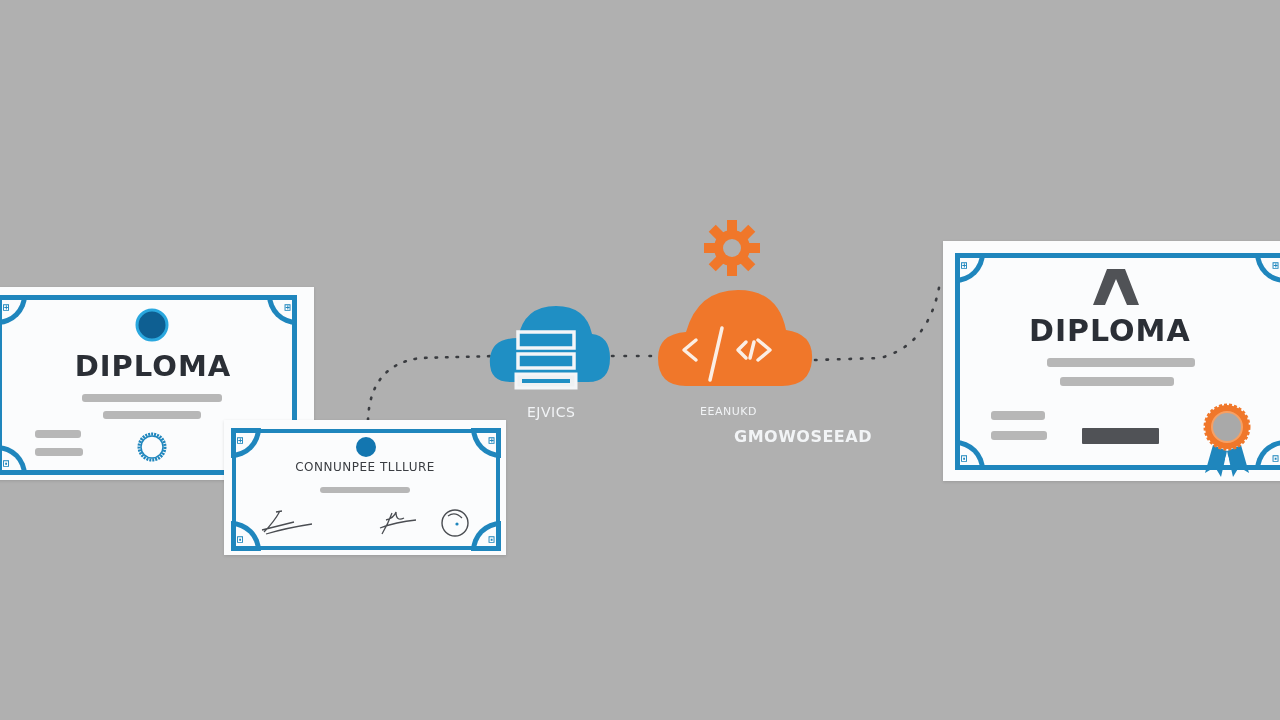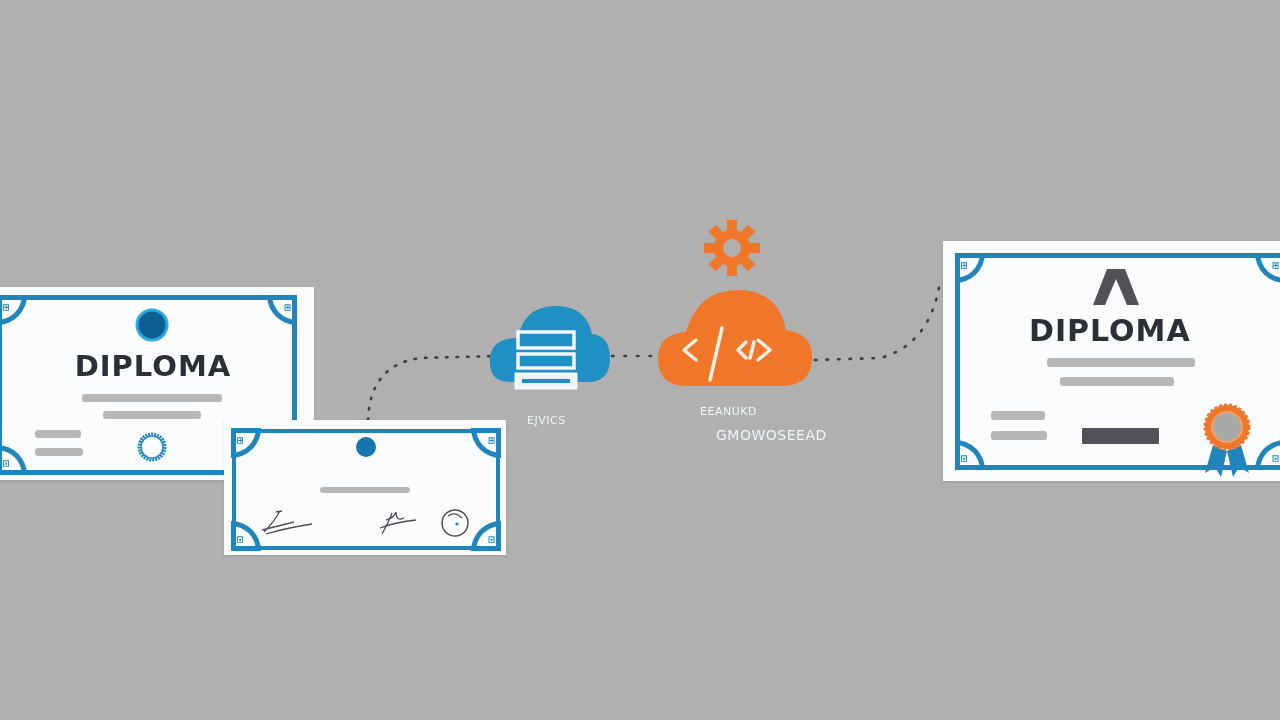--- a/index.html
+++ b/index.html
@@ -81,20 +81,21 @@
       <span class="glyph">⊡</span>
     </div>
   <div class="corner br" style="left:242px;top:96px;">
       <div class="q"></div>
       <span class="glyph">⊡</span>
     </div>
 
   <svg width="22" height="22" style="left:131px;top:16px;">
     <circle cx="11" cy="11" r="10" fill="#1376b0"></circle>
   </svg>
+  <div class="title" style="top:40px;font-size:12px;font-weight:normal;color:#3a3d42;letter-spacing:0.5px;">CONNUNPEE TLLLURE</div>
   <div class="bar" style="left:96px;top:67px;width:90px;height:6px;"></div>
 
   <svg width="60" height="30" style="left:34px;top:88px;">
     <path d="M18 4 L 24 3 M 22 3 Q 16 14 6 24 M 4 22 Q 20 18 36 14 M 8 26 Q 28 20 54 16" fill="none" stroke="#4a4d52" stroke-width="1.3"></path>
   </svg>
   <svg width="50" height="30" style="left:152px;top:88px;">
     <path d="M16 5 Q 12 16 6 26 M 10 12 Q 18 10 20 4 Q 20 14 28 10 M 4 20 Q 20 14 40 12" fill="none" stroke="#4a4d52" stroke-width="1.3"></path>
   </svg>
   <svg width="34" height="34" style="left:214px;top:86px;">
     <circle cx="17" cy="17" r="13" fill="none" stroke="#4a4d52" stroke-width="1.4"></circle>
@@ -103,21 +104,21 @@
   </svg>
 </div>
 
 <svg width="130" height="90" style="left:488px;top:300px;">
   <path d="M22 82 Q 0 82 2 58 Q 4 38 30 38 Q 36 6 68 6 Q 98 6 104 34 Q 122 36 122 58 Q 122 82 100 82 Z" fill="#1f8fc4"></path>
   <rect x="30" y="32" width="56" height="16" fill="none" stroke="#f4f6f8" stroke-width="3.5"></rect>
   <rect x="30" y="54" width="56" height="14" fill="none" stroke="#f4f6f8" stroke-width="3.5"></rect>
   <rect x="28" y="74" width="60" height="14" fill="#eef1f3" stroke="#f4f6f8" stroke-width="3"></rect>
   <rect x="34" y="79" width="48" height="4" fill="#1f8fc4"></rect>
 </svg>
-<div class="label" style="left:527px;top:404px;font-size:11px;margin-top:10px;">EJVICS</div>
+<div class="label" style="left:527px;top:404px;font-size:14px;">EJVICS</div>
 
 <svg width="60" height="60" style="left:702px;top:218px;">
   <g fill="#f0772a">
     <circle cx="30" cy="30" r="18"></circle>
     <rect x="25" y="2" width="10" height="12"></rect>
     <rect x="25" y="46" width="10" height="12"></rect>
     <rect x="2" y="25" width="12" height="10"></rect>
     <rect x="46" y="25" width="12" height="10"></rect>
     <rect x="25" y="2" width="10" height="12" transform="rotate(45 30 30)"></rect>
     <rect x="25" y="2" width="10" height="12" transform="rotate(-45 30 30)"></rect>
@@ -131,21 +132,21 @@
   <path d="M30 98 Q 2 98 2 70 Q 2 46 30 44 Q 42 2 82 2 Q 122 2 130 42 Q 158 46 156 72 Q 154 98 126 98 Z" fill="#f0772a"></path>
   <g fill="none" stroke="#fbeee4" stroke-width="3.5" stroke-linecap="round" stroke-linejoin="round">
     <path d="M40 52 L 28 62 L 40 72"></path>
     <path d="M66 40 L 54 92"></path>
     <path d="M90 54 L 82 62 L 90 70"></path>
     <path d="M98 54 L 94 70"></path>
     <path d="M102 52 L 114 62 L 102 72"></path>
   </g>
 </svg>
 <div class="label" style="left:700px;top:405px;font-size:11px;text-align:center;">EEANUKD</div>
-<div class="label" style="left:716px;top:427px;font-size:14px;font-weight:normal;">GMOWOSEEAD</div>
+<div class="label" style="left:734px;top:427px;font-size:16px;font-weight:bold;">GMOWOSEEAD</div>
 
 <div class="card" style="left:943px;top:241px;width:345px;height:240px;">
   <div class="frame" style="left:12px;top:12px;width:340px;height:217px;"></div>
   <div class="corner tl" style="left:17px;top:17px;">
       <div class="q"></div>
       <span class="glyph">⊞</span>
     </div>
   <div class="corner tr" style="left:307px;top:17px;">
       <div class="q"></div>
       <span class="glyph">⊞</span>

